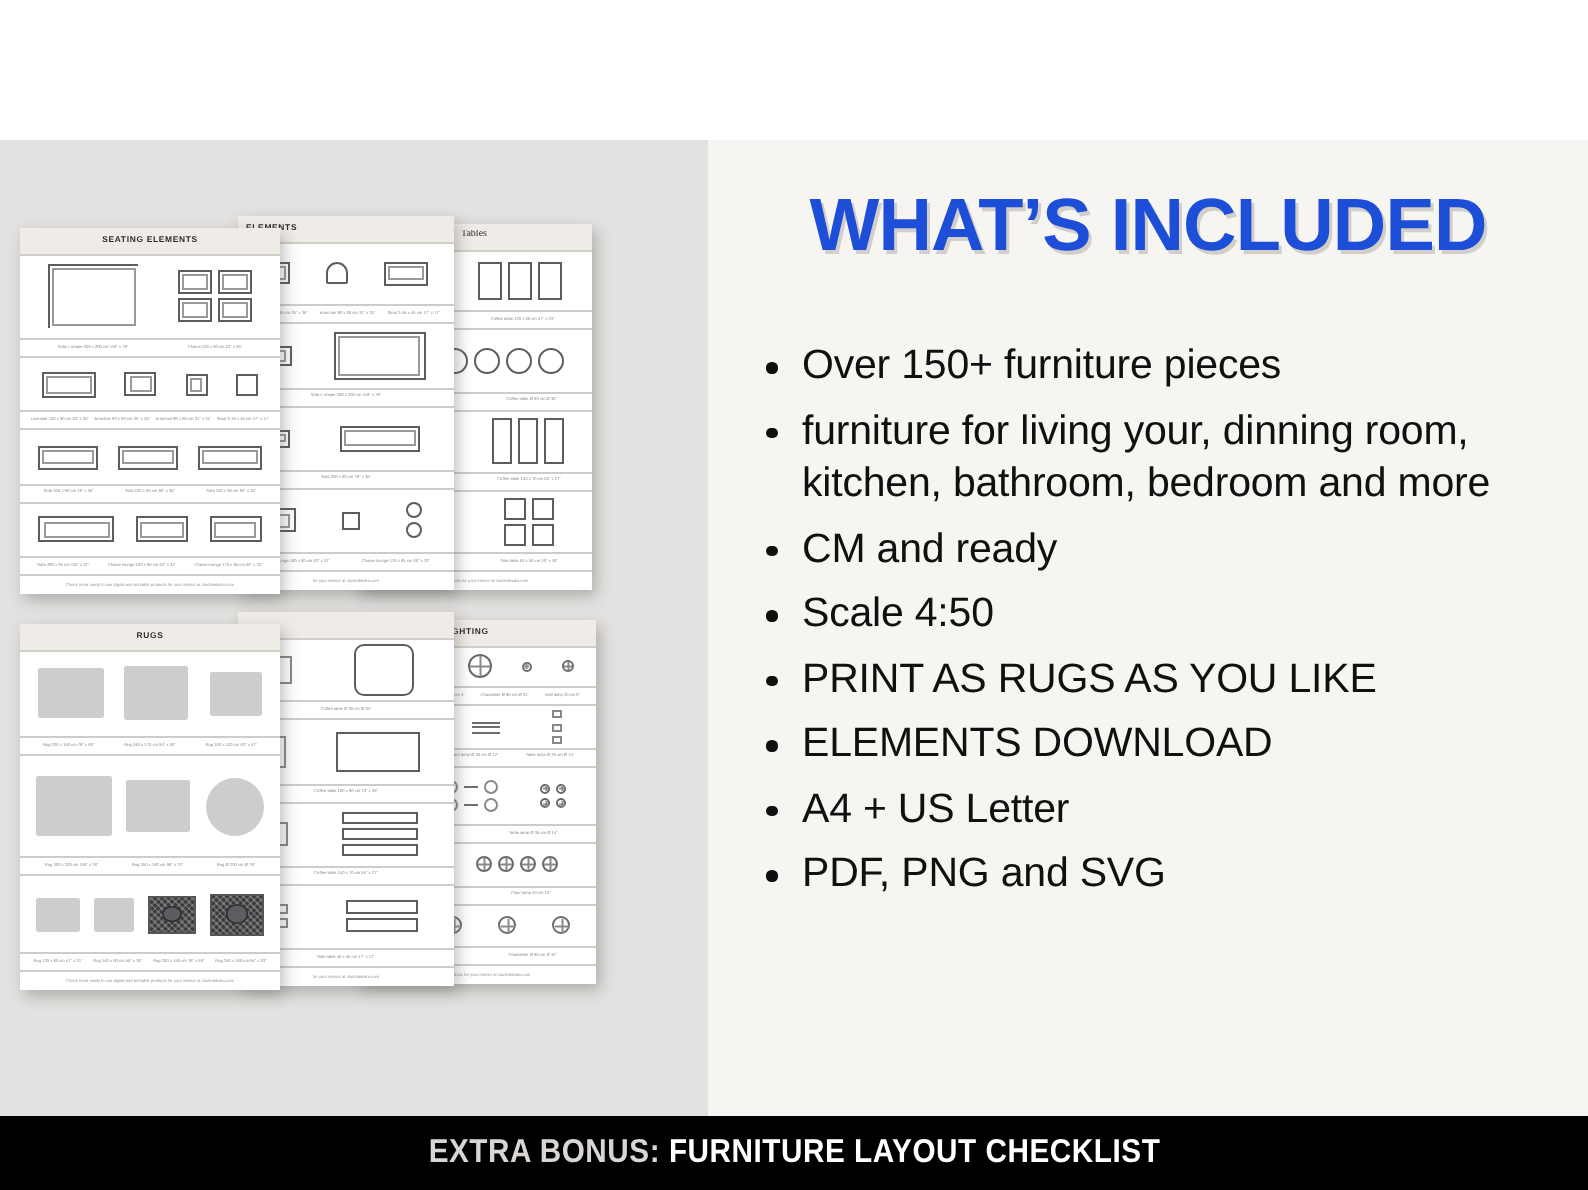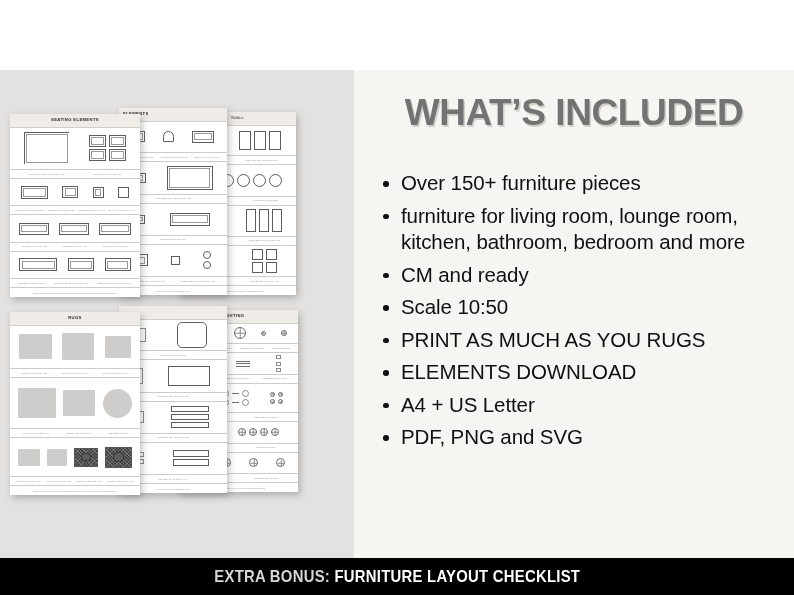--- a/index.html
+++ b/index.html
@@ -71,21 +71,21 @@
   }
 
   
   .included-title {
     position: absolute;
     top: 22px; left: 0; width: 440px;
     text-align: center;
     font-size: 37px;
     font-weight: 700;
     letter-spacing: -0.4px;
-    color: #737373;
+    color: #1d4ed8;
     text-shadow: 1.5px 2px 0 rgba(140,135,130,0.35);
     white-space: nowrap;
   }
   .bullet-list {
     position: absolute;
     top: 100px; left: 26px;
     width: 410px;
     list-style: none;
     margin: 0; padding: 0;
   }
@@ -769,24 +769,24 @@
           </div>
         </div>
       </div>
     </div>
 
     <div class="pane-right">
       <div class="included-title">WHAT’S INCLUDED</div>
 
       <ul class="bullet-list">
         <li class="bullet-item">Over 150+ furniture pieces</li>
-        <li class="bullet-item">furniture for living room, lounge room, kitchen, bathroom, bedroom and more</li>
+        <li class="bullet-item">furniture for living your, dinning room, kitchen, bathroom, bedroom and more</li>
         <li class="bullet-item">CM and ready</li>
-        <li class="bullet-item">Scale 10:50</li>
-        <li class="bullet-item">PRINT AS MUCH AS YOU RUGS</li>
+        <li class="bullet-item">Scale 4:50</li>
+        <li class="bullet-item">PRINT AS RUGS AS YOU LIKE</li>
         <li class="bullet-item">ELEMENTS DOWNLOAD</li>
         <li class="bullet-item">A4 + US Letter</li>
         <li class="bullet-item">PDF, PNG and SVG</li>
       </ul>
     </div>
   </div>
 
   <div class="banner banner-bottom">
     <div class="banner-bottom-title">
       <span class="bonus-label">EXTRA BONUS:</span><span class="bonus-main"> FURNITURE LAYOUT CHECKLIST</span>

